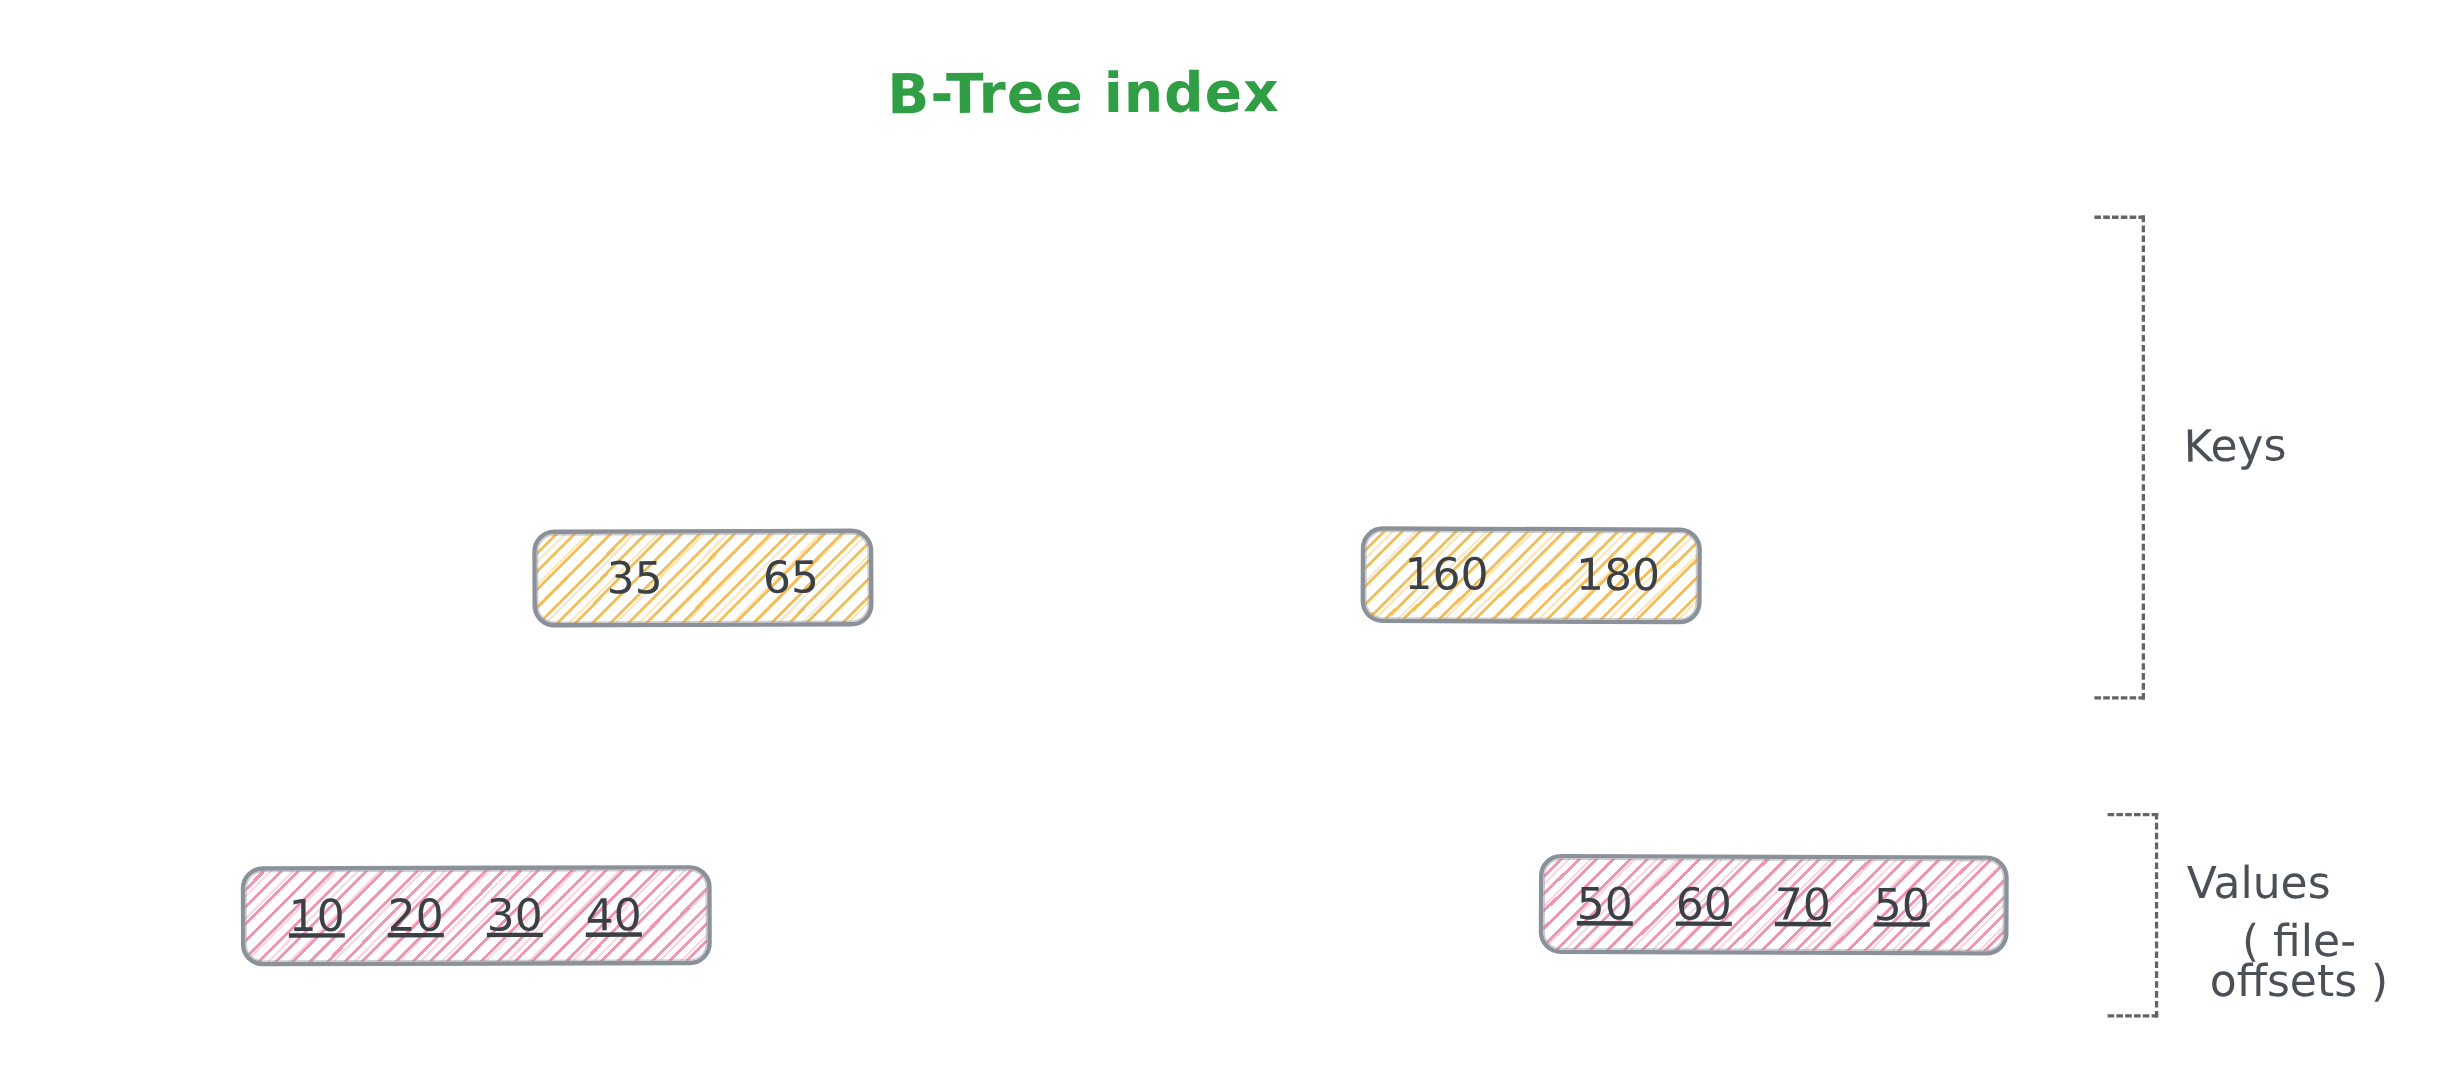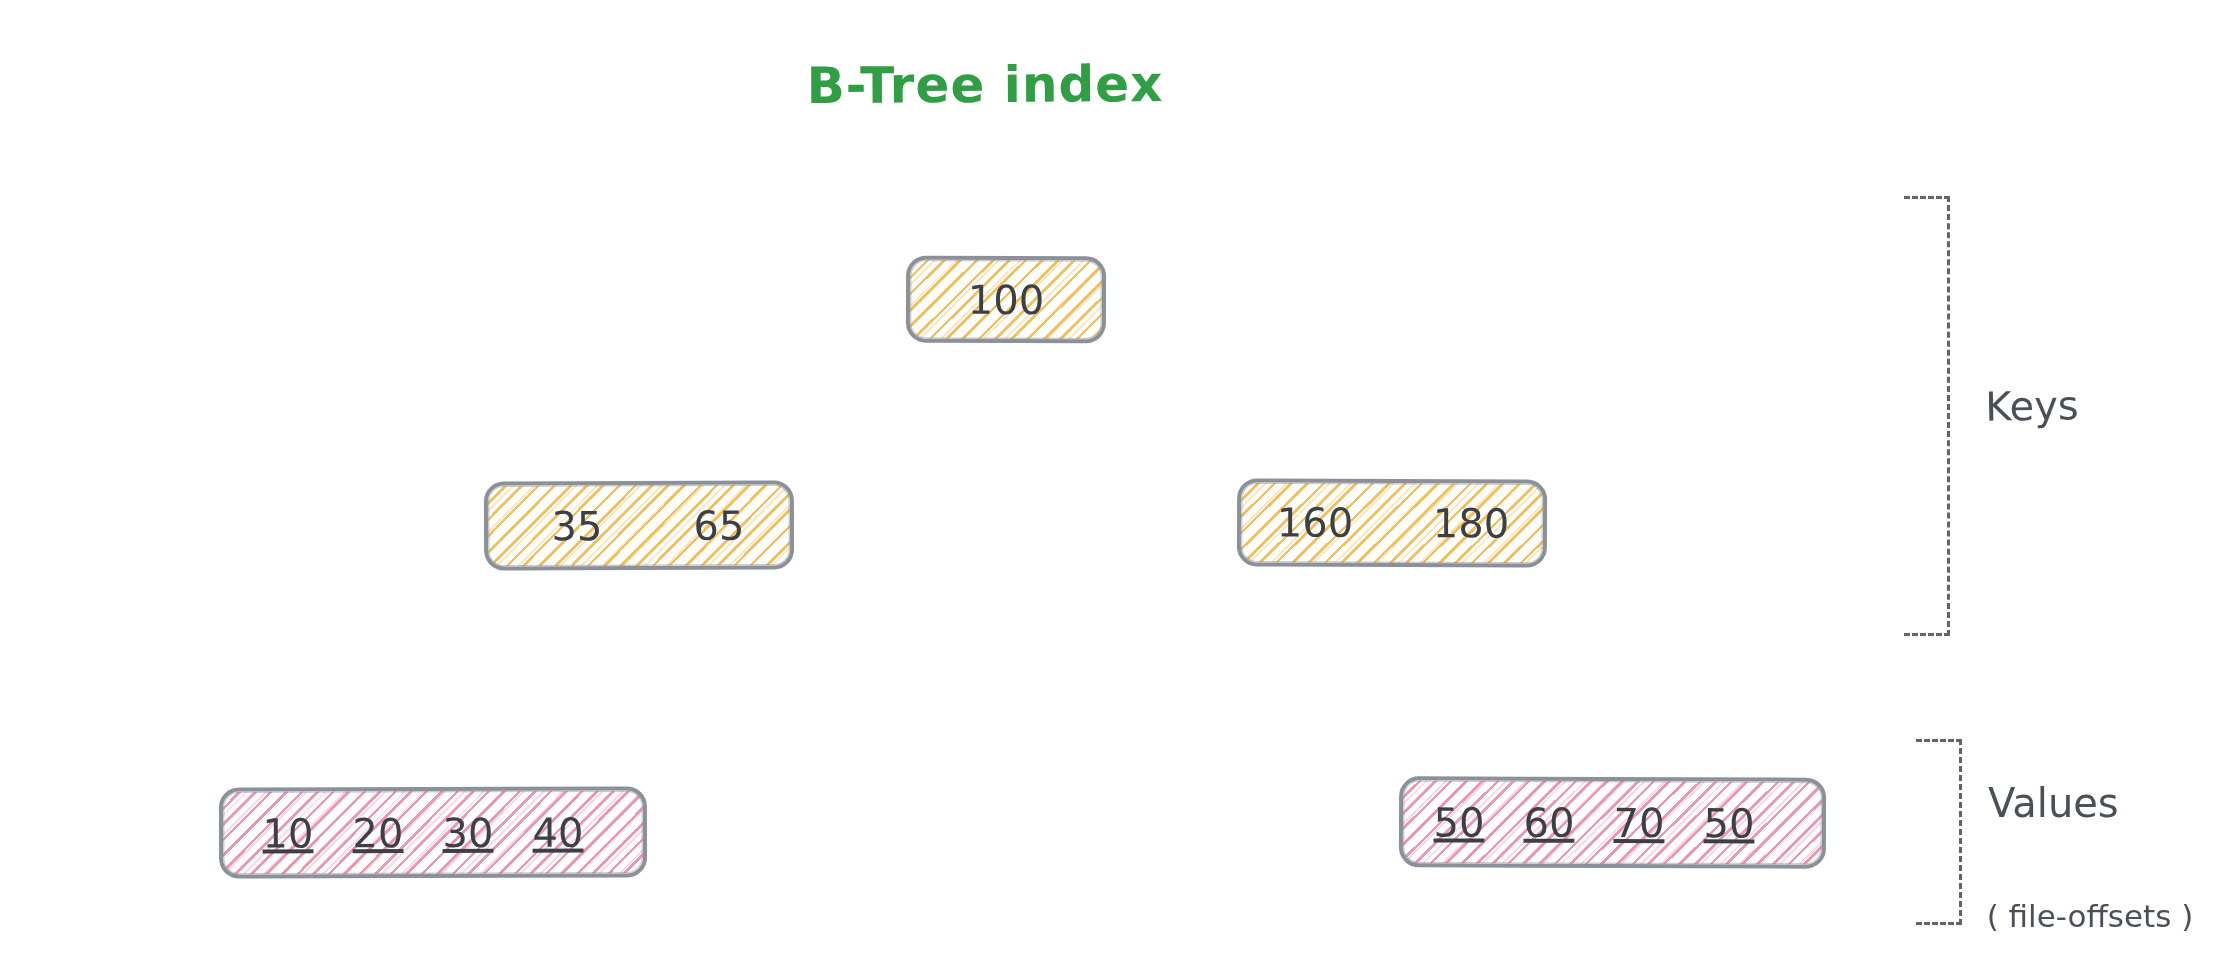--- a/index.html
+++ b/index.html
@@ -91,32 +91,29 @@
   .side-label {
     position: absolute;
     text-align: center;
     font-size: 40px;
     line-height: 44px;
     font-weight: 500;
     color: var(--annotation-text, #4b5056);
   }
   .label-keys       { left: 1923px; top: 384px; width: 130px; transform: rotate(-1deg); }
   .label-values     { left: 1944px; top: 781px; width: 130px; }
-  .label-values-sub { left: 1928px; top: 898px; width: 236px; font-size: 31px; line-height: 36px; font-weight: 400; }
+  .label-values-sub { left: 1928px; top: 838px; width: 236px; font-size: 40px; line-height: 36px; font-weight: 400; }
 </style>
 </head>
 <body>
 
 <div id="canvas">
 
   <div class="diagram-title">B-Tree index</div>
 
-  <div class="node key-node node-root">
-    <span class="num">100</span>
-  </div>
 
   <div class="node key-node node-int-left">
     <span class="num">35</span>
     <span class="num">65</span>
   </div>
 
   <div class="node key-node node-int-right">
     <span class="num">160</span>
     <span class="num">180</span>
   </div>

